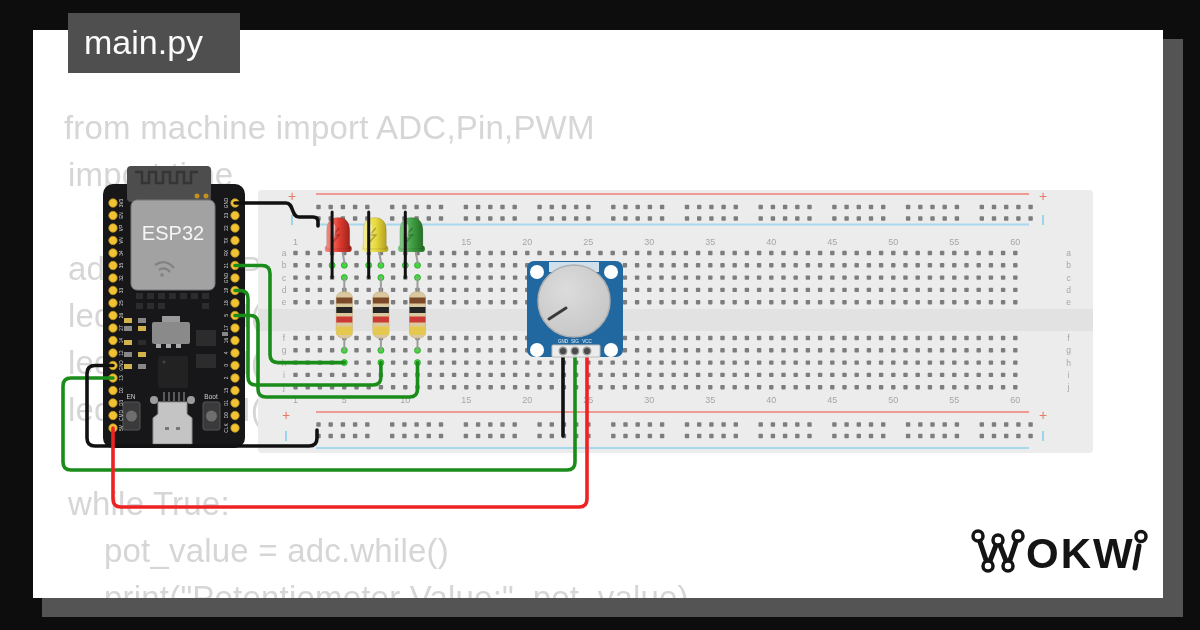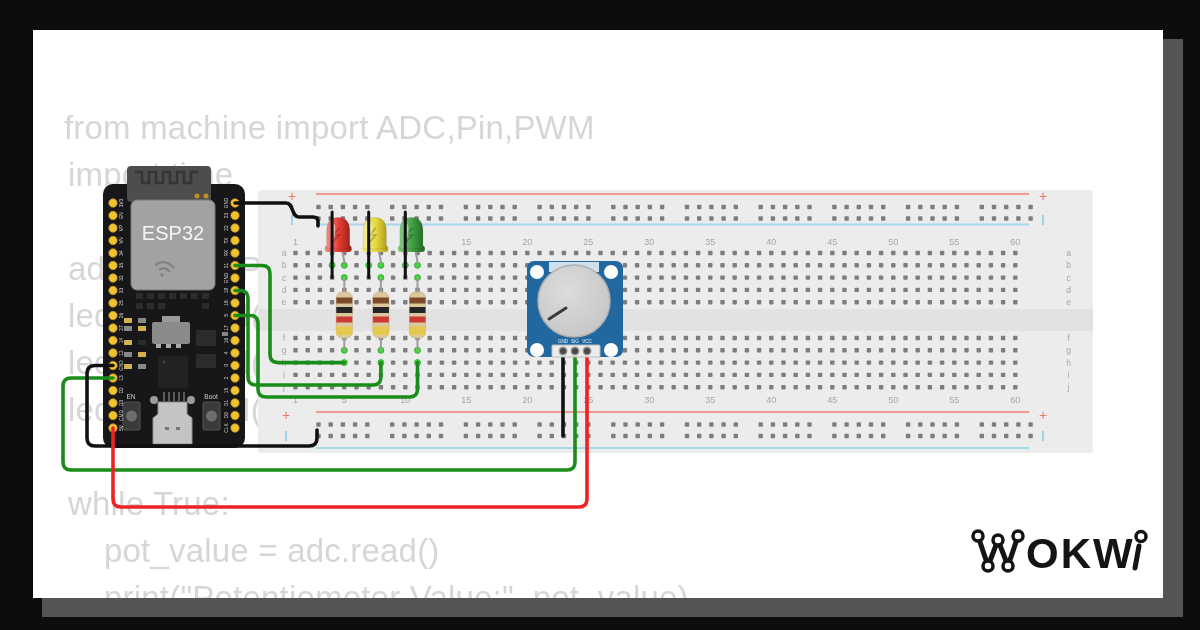--- a/index.html
+++ b/index.html
@@ -23,21 +23,21 @@
 
   <div id="card">
     <div id="code-block">
         <div class="code-line" style="left: 31px; top: 81px;">from machine import ADC,Pin,PWM</div>
         <div class="code-line" style="left: 35px; top: 128px;">import time</div>
         <div class="code-line" style="left: 35px; top: 222px;">adc = ADC(Pin(13))</div>
         <div class="code-line" style="left: 35px; top: 269px;">led1 = PWM(Pin(21))</div>
         <div class="code-line" style="left: 35px; top: 316px;">led2 = PWM(Pin(19))</div>
         <div class="code-line" style="left: 35px; top: 363px;">led3 = PWM(Pin(5))</div>
         <div class="code-line" style="left: 35px; top: 457px;">while True:</div>
-        <div class="code-line" style="left: 71px; top: 504px;">pot_value = adc.read()</div>
+        <div class="code-line" style="left: 71px; top: 504px;">pot_value = adc.while()</div>
         <div class="code-line" style="left: 71px; top: 551px;">print("Potentiometer Value:", pot_value)</div>
       </div>
   </div>
 
   <svg id="circuit" width="1200" height="630" viewBox="0 0 1200 630">
     <defs id="led-defs">
         <linearGradient id="grad-0" x1="0" y1="0" x2="1" y2="0">
           <stop offset="0" stop-color="#f28e85"></stop>
           <stop offset="0.55" stop-color="#e23b30"></stop>
           <stop offset="1" stop-color="#9c241c"></stop>
@@ -1187,20 +1187,23 @@
         </g>
       <rect x="552" y="345" width="48" height="12" rx="1" fill="#ececec" stroke="#bbbbbb"></rect>
       <g id="pot-pins">
           <circle cx="563" cy="351" r="3.8" fill="#4a4a4a" stroke="#9a9a9a" stroke-width="1.4"></circle>
           <circle cx="575" cy="351" r="3.8" fill="#4a4a4a" stroke="#9a9a9a" stroke-width="1.4"></circle>
           <circle cx="587" cy="351" r="3.8" fill="#4a4a4a" stroke="#9a9a9a" stroke-width="1.4"></circle>
         </g>
     </g>
   </svg>
 
+  <div id="title-box">
+    <span>main.py</span>
+  </div>
 
   <svg id="logo" width="200" height="62" viewBox="0 0 200 62">
     <g stroke="#141414" fill="none" stroke-linecap="round" stroke-linejoin="round">
       <polyline points="18,16 28,46 38,20 48,46 58,16" stroke-width="5"></polyline>
       <g fill="#ffffff" stroke-width="3.5">
         <circle cx="18" cy="16" r="5"></circle>
           <circle cx="28" cy="46" r="5"></circle>
           <circle cx="38" cy="20" r="5"></circle>
         <circle cx="48" cy="46" r="5"></circle>
           <circle cx="58" cy="16" r="5"></circle>

